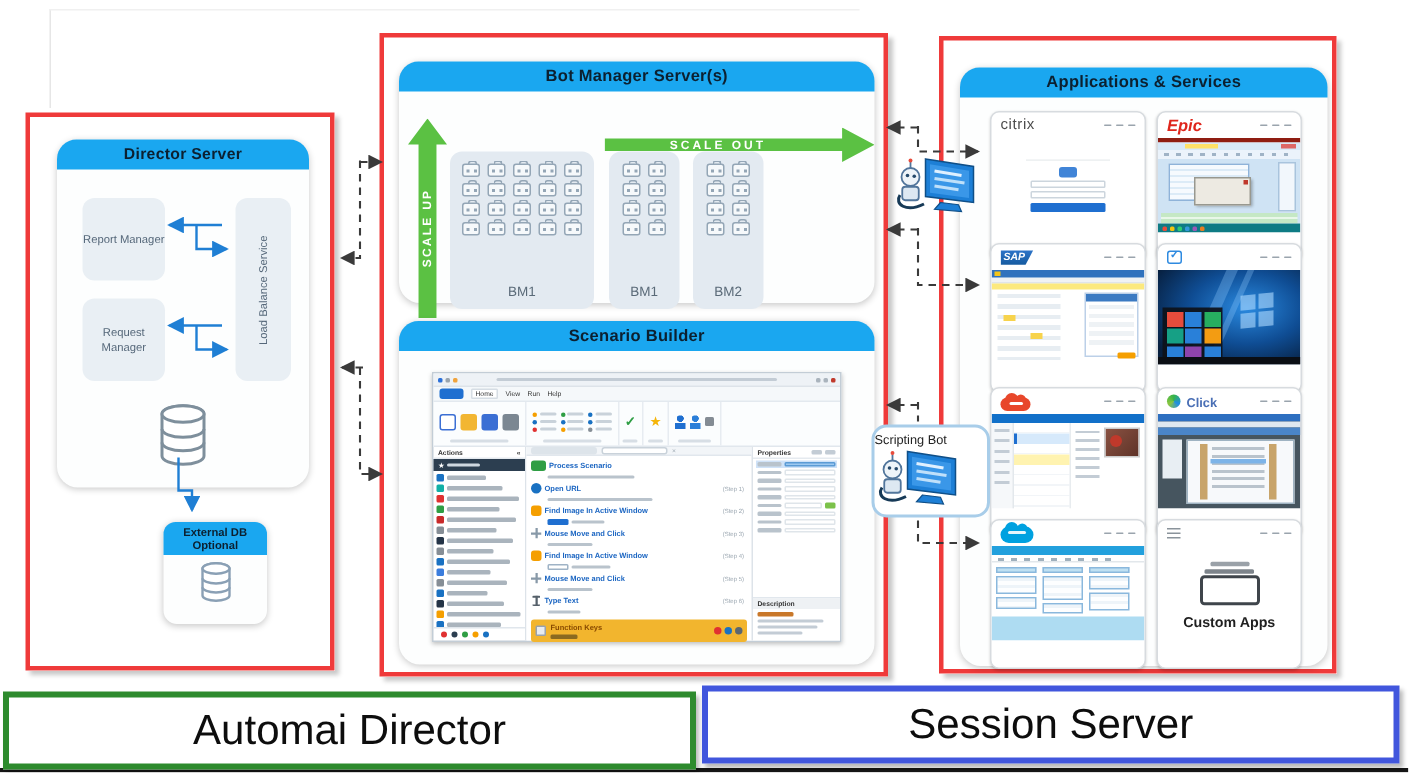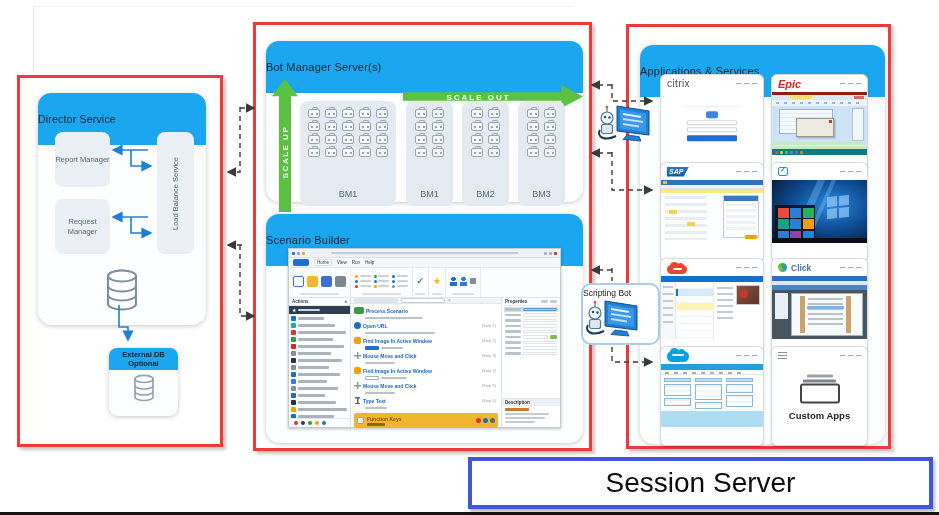--- a/index.html
+++ b/index.html
@@ -13,22 +13,22 @@
   .bstrip{position:absolute;left:0;right:0;bottom:0;height:3px;background:#161616;z-index:0}
 
   
   .redbox{position:absolute;border:3px solid #ef3a3a;box-shadow:3px 3px 3px rgba(0,0,0,.22);z-index:1}
   #red-left{left:17px;top:75px;width:206px;height:372px}
   #red-mid{left:253px;top:22px;width:339px;height:429px}
   #red-right{left:626px;top:24px;width:265px;height:425px}
 
   
   .panel{position:absolute;background:#fdfefe;border-radius:14px;box-shadow:0 1px 5px rgba(0,0,0,.22)}
-  .phead{background:#1aa7f0;color:#0c2030;font-weight:normal;font-size:11px;
-         padding:20px 0;border-radius:13px 13px 0 0;letter-spacing:.2px}
+  .phead{background:#1aa7f0;color:#0c2030;font-weight:bold;text-align:center;font-size:11px;
+         padding:4px 0;border-radius:13px 13px 0 0;letter-spacing:.2px}
 
   
   #dir-panel{left:18px;top:15px;width:168px;height:232px}
   #dir-panel .phead{font-size:10.5px}
   .inbox{position:absolute;background:#e9eff4;border-radius:8px;color:#56687a;font-size:7.5px;
          display:flex;align-items:center;justify-content:center;text-align:center;line-height:1.3}
   #rep{left:17px;top:39px;width:55px;height:55px}
   #req{left:17px;top:106px;width:55px;height:55px}
   #lbs{left:119px;top:39px;width:37px;height:122px}
   #lbs span{writing-mode:vertical-rl;transform:rotate(180deg)}
@@ -287,21 +287,21 @@
 <body>
 
 <div class="stage">
 
   <div class="faint-v"></div>
   <div class="faint-h"></div>
   <div class="bstrip"></div>
 
   <div class="redbox" id="red-left">
     <div class="panel" id="dir-panel">
-      <div class="phead">Director Service</div>
+      <div class="phead">Director Server</div>
       <div class="inbox" id="rep">
         <span>Report Manager</span>
       </div>
       <div class="inbox" id="req">
         <span>Request Manager</span>
       </div>
       <div class="inbox" id="lbs">
         <span>Load Balance Service</span>
       </div>
       <svg id="dbicon" width="40" height="44" viewBox="0 0 40 44">
@@ -378,33 +378,20 @@
             <span class="bot"></span>
             <span class="bot"></span>
             <span class="bot"></span>
             <span class="bot"></span>
             <span class="bot"></span>
             <span class="bot"></span>
             <span class="bot"></span>
             <span class="bot"></span>
           </div>
         <div class="bmlabel">BM2</div>
-      </div>
-      <div class="bmbox" id="bm3">
-        <div class="bot-grid">
-            <span class="bot"></span>
-            <span class="bot"></span>
-            <span class="bot"></span>
-            <span class="bot"></span>
-            <span class="bot"></span>
-            <span class="bot"></span>
-            <span class="bot"></span>
-            <span class="bot"></span>
-          </div>
-        <div class="bmlabel">BM3</div>
       </div>
     </div>
 
     <div class="panel" id="sc-panel">
       <div class="phead">Scenario Builder</div>
 
       <div class="shot">
         <div class="tbar">
           <span class="dot" style="background:#2b70d9"></span>
           <span class="dot" style="background:#9aa4ad"></span>
@@ -956,17 +943,20 @@
     <use href="#botmon" x="595" y="103"></use>
   </svg>
 
   <div id="sbot">
     <span class="lbl">Scripting Bot</span>
     <svg width="58" height="40" viewBox="0 0 58 40">
       <use href="#botmon"></use>
     </svg>
   </div>
 
+  <div class="footbox" id="foot-left">
+    <span>Automai Director</span>
+  </div>
   <div class="footbox" id="foot-right">
     <span>Session Server</span>
   </div>
 
 </div>
 
 </body></html>

